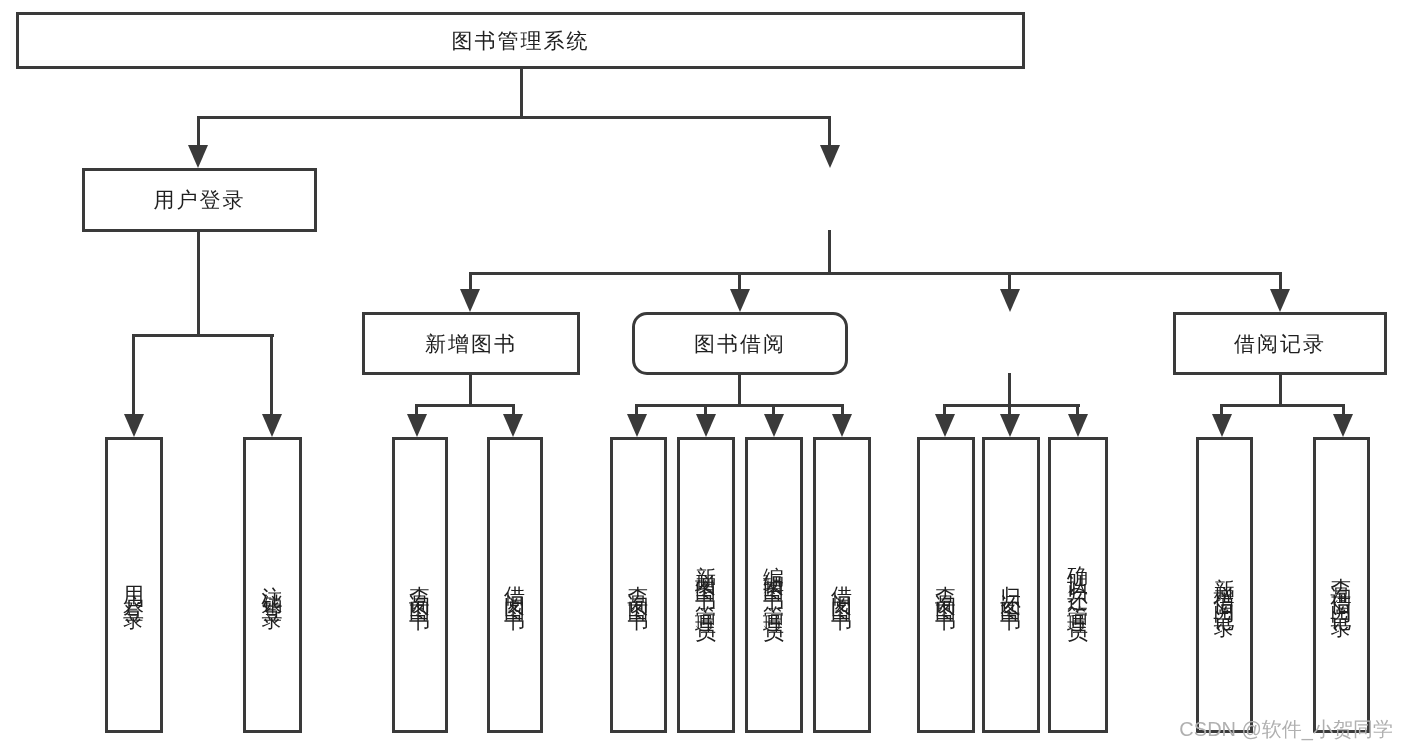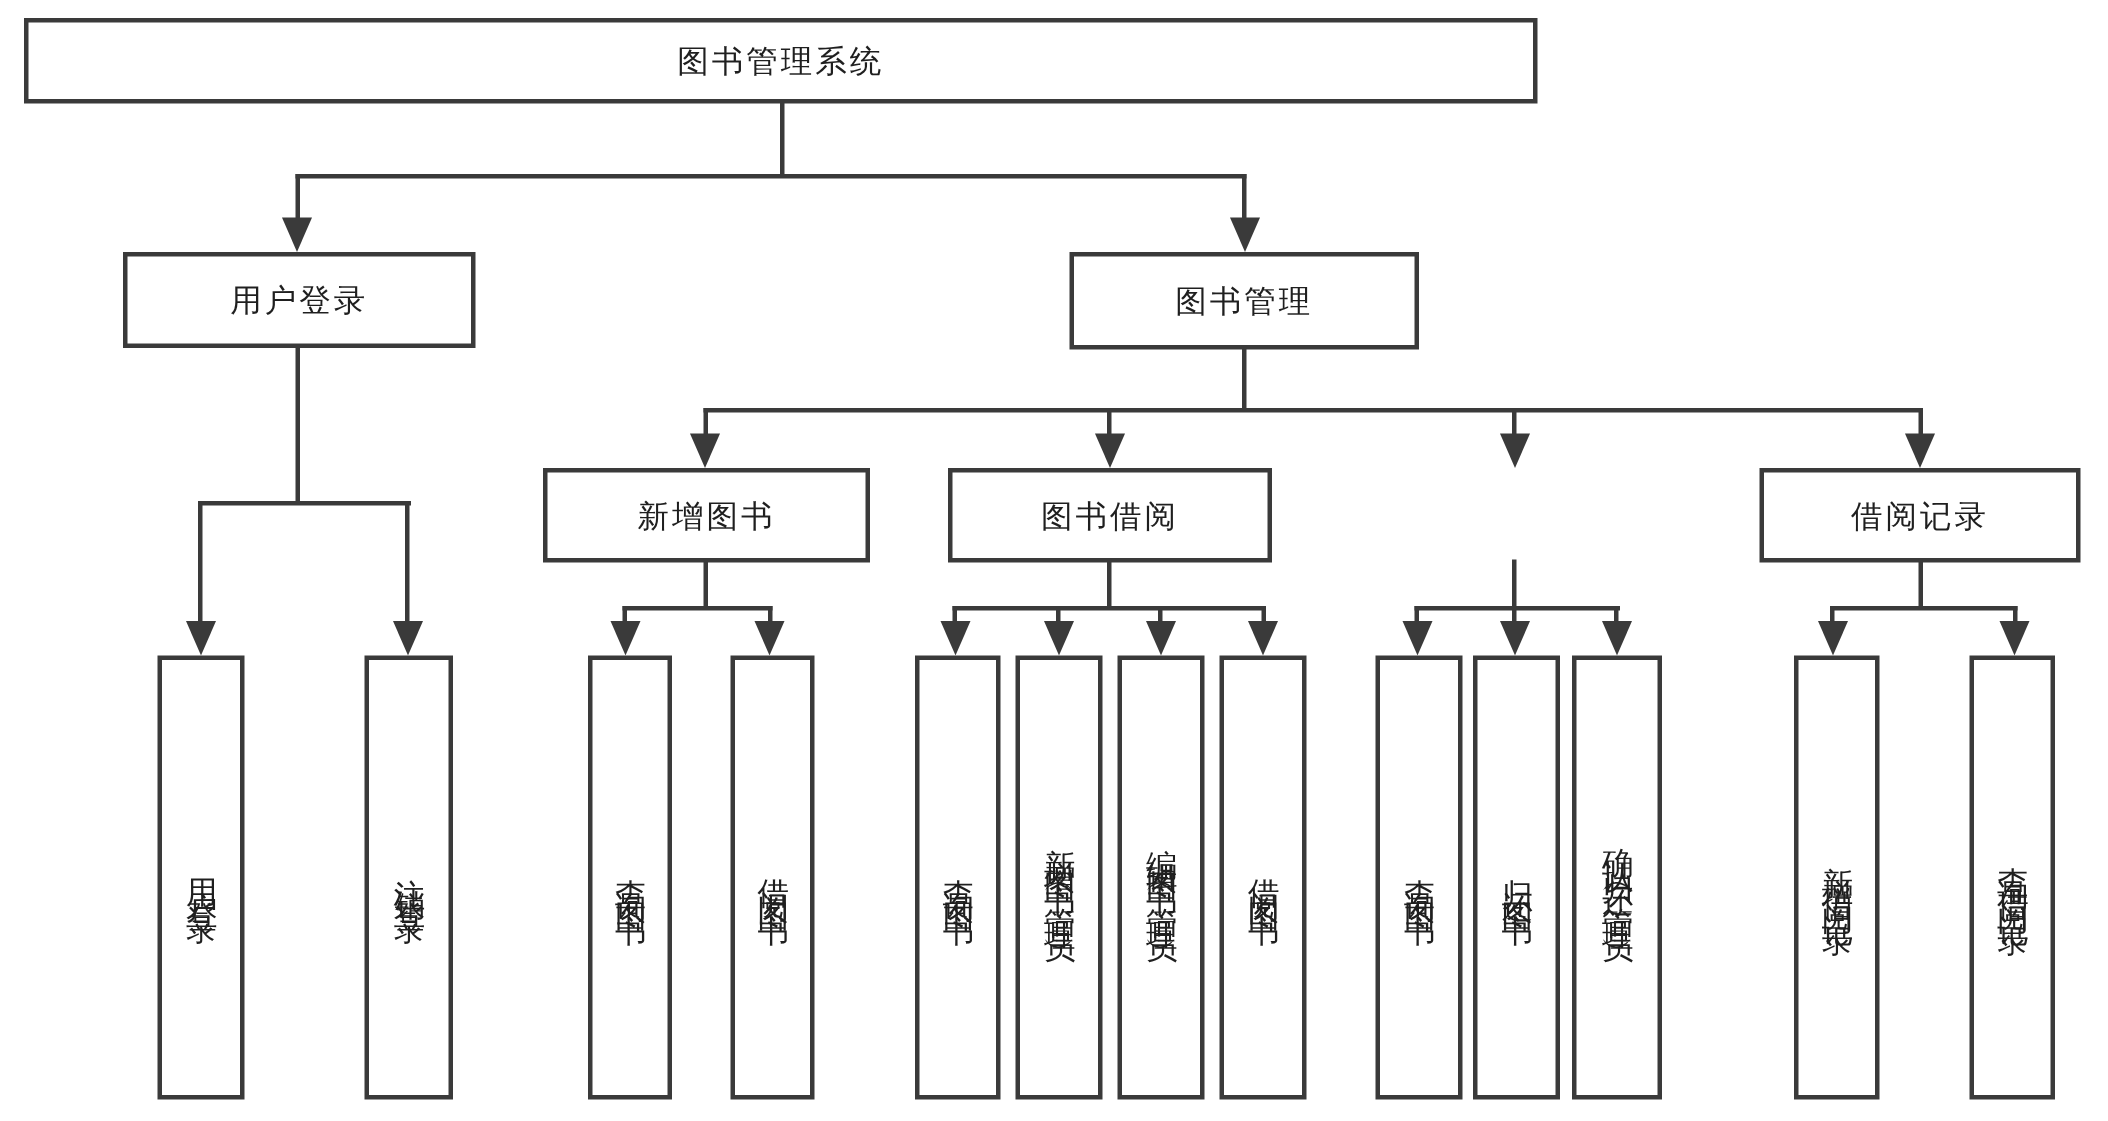--- a/index.html
+++ b/index.html
@@ -42,29 +42,26 @@
 <div id="canvas">
 
   <div class="box" style="left:16px;top:12px;width:1009px;height:57px;">
     <span>图书管理系统</span>
   </div>
 
   <div class="box" style="left:82px;top:168px;width:235px;height:64px;">
     <span>用户登录</span>
   </div>
 
-  <div class="box" style="left:713px;top:168px;width:233px;height:65px;">
-    <span>图书管理</span>
-  </div>
 
   <div class="box" style="left:362px;top:312px;width:218px;height:63px;">
     <span>新增图书</span>
   </div>
 
-  <div class="box" style="left:632px;top:312px;width:216px;height:63px;">
+  <div class="box" style="left:632px;top:312px;width:216px;height:63px;border-radius:15px;">
     <span>图书借阅</span>
   </div>
 
 
   <div class="box" style="left:1173px;top:312px;width:214px;height:63px;">
     <span>借阅记录</span>
   </div>
 
   <div class="box leaf" style="left:105px;top:437px;width:58px;height:296px;">
     <span class="vtext">用户登录</span>
@@ -162,14 +159,15 @@
   <div class="vline" style="left:1076px;top:404px;height:13px;"></div>
   <div class="ahead" style="left:1068px;top:414px;"></div>
 
   <div class="vline" style="left:1279px;top:373px;height:33px;"></div>
   <div class="hline" style="left:1220px;top:404px;width:125px;"></div>
   <div class="vline" style="left:1220px;top:404px;height:13px;"></div>
   <div class="ahead" style="left:1212px;top:414px;"></div>
   <div class="vline" style="left:1342px;top:404px;height:13px;"></div>
   <div class="ahead" style="left:1333px;top:414px;"></div>
 
+  <div id="watermark">CSDN @软件_小贺同学</div>
 
 </div>
 
 </body></html>

